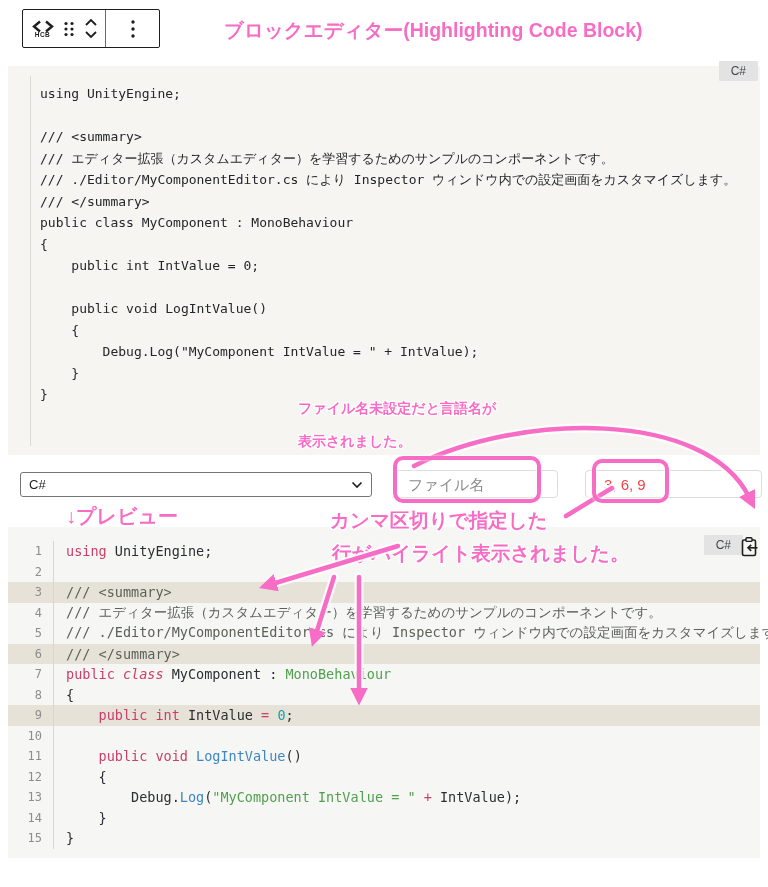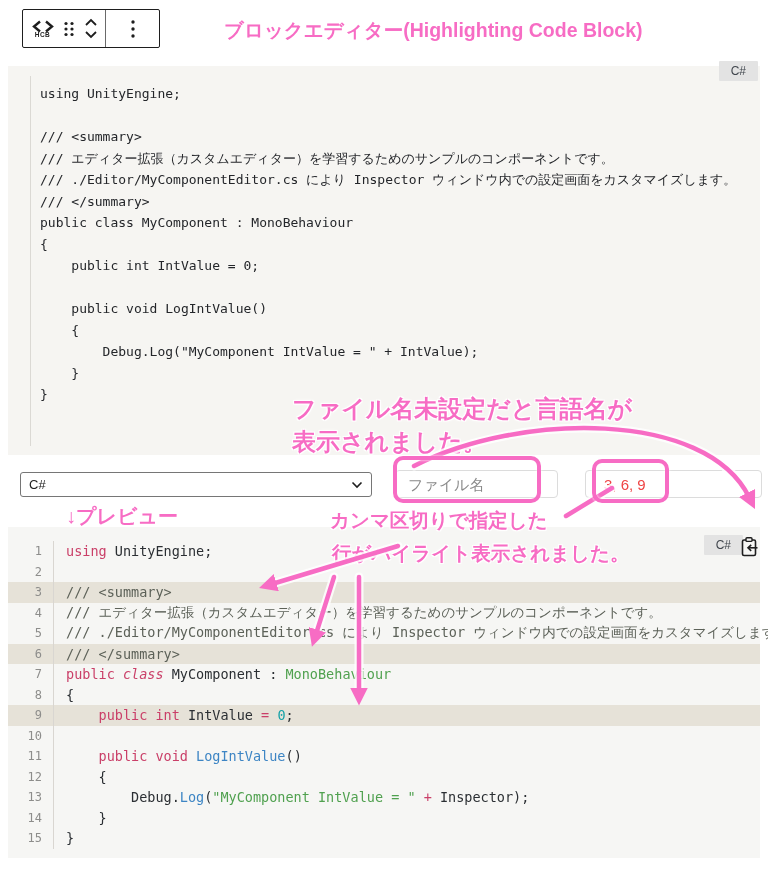--- a/index.html
+++ b/index.html
@@ -14,21 +14,21 @@
            border-right:1.5px solid #6a6a6a;}
   .tb-right{flex:1;display:flex;align-items:center;justify-content:center;}
   .tb-btn{display:flex;flex-direction:column;align-items:center;justify-content:center;cursor:pointer;}
   .hcb-label{font-size:6.5px;font-weight:bold;letter-spacing:.5px;line-height:6px;margin-top:-1px;}
   .tb-ico{display:block;}
 
   
   .pink-text{color:var(--c-pink,#f76cc4);font-weight:bold;white-space:nowrap;
       text-shadow:-1px -1px 0 #fff,1px -1px 0 #fff,-1px 1px 0 #fff,1px 1px 0 #fff,0 0 4px #fff;}
   .page-title{left:176px;top:17px;font-size:19.5px;margin-left:48px;}
-  .note1{left:292px;top:392px;font-size:24px;line-height:33px;}
+  .note1{left:298px;top:392px;font-size:14px;line-height:33px;}
   .pv-label{left:66px;top:503px;font-size:20px;}
   .note2a{left:330px;top:507px;font-size:19.5px;}
   .note2b{left:332px;top:540px;font-size:19.5px;}
   .pink-box{border:4px solid var(--c-pink,#f76cc4);border-radius:10px;box-sizing:border-box;
             box-shadow:0 0 3px #fff, inset 0 0 3px #fff;pointer-events:none;}
   .box1{left:393px;top:456px;width:148px;height:47px;}
   .box2{left:592px;top:459px;width:77px;height:44px;}
   .overlay-svg{left:0;top:0;pointer-events:none;}
   .pink-stroke{stroke:var(--c-pink,#f76cc4);}
   .pink-fill{fill:var(--c-pink,#f76cc4);}
@@ -153,21 +153,21 @@
       <div class="pv-row hl"><span class="pv-num">3</span><span class="pv-code"><span class="t-c">/// &lt;summary&gt;</span></span></div>
       <div class="pv-row"><span class="pv-num">4</span><span class="pv-code"><span class="t-c">/// エディター拡張（カスタムエディター）を学習するためのサンプルのコンポーネントです。</span></span></div>
       <div class="pv-row"><span class="pv-num">5</span><span class="pv-code"><span class="t-c">/// ./Editor/MyComponentEditor.cs により Inspector ウィンドウ内での設定画面をカスタマイズします。</span></span></div>
       <div class="pv-row hl"><span class="pv-num">6</span><span class="pv-code"><span class="t-c">/// &lt;/summary&gt;</span></span></div>
       <div class="pv-row"><span class="pv-num">7</span><span class="pv-code"><span class="t-k">public</span><span class="t-p"> </span><span class="t-ki">class</span><span class="t-p"> MyComponent : </span><span class="t-g">MonoBehaviour</span></span></div>
       <div class="pv-row"><span class="pv-num">8</span><span class="pv-code"><span class="t-p">{</span></span></div>
       <div class="pv-row hl"><span class="pv-num">9</span><span class="pv-code"><span class="t-p">    </span><span class="t-k">public</span><span class="t-p"> </span><span class="t-k">int</span><span class="t-p"> IntValue </span><span class="t-k">=</span><span class="t-p"> </span><span class="t-n">0</span><span class="t-p">;</span></span></div>
       <div class="pv-row"><span class="pv-num">10</span><span class="pv-code"></span></div>
       <div class="pv-row"><span class="pv-num">11</span><span class="pv-code"><span class="t-p">    </span><span class="t-k">public</span><span class="t-p"> </span><span class="t-k">void</span><span class="t-p"> </span><span class="t-f">LogIntValue</span><span class="t-p">()</span></span></div>
       <div class="pv-row"><span class="pv-num">12</span><span class="pv-code"><span class="t-p">    {</span></span></div>
-      <div class="pv-row"><span class="pv-num">13</span><span class="pv-code"><span class="t-p">        Debug.</span><span class="t-f">Log</span><span class="t-p">(</span><span class="t-s">"MyComponent IntValue = "</span><span class="t-p"> </span><span class="t-k">+</span><span class="t-p"> Inspector);</span></span></div>
+      <div class="pv-row"><span class="pv-num">13</span><span class="pv-code"><span class="t-p">        Debug.</span><span class="t-f">Log</span><span class="t-p">(</span><span class="t-s">"MyComponent IntValue = "</span><span class="t-p"> </span><span class="t-k">+</span><span class="t-p"> IntValue);</span></span></div>
       <div class="pv-row"><span class="pv-num">14</span><span class="pv-code"><span class="t-p">    }</span></span></div>
       <div class="pv-row"><span class="pv-num">15</span><span class="pv-code"><span class="t-p">}</span></span></div>
     </div>
   <div class="abs lang-badge preview-badge">C#</div>
   <button class="abs copy-btn">
     <svg width="22" height="22" viewBox="0 0 22 22">
       <rect x="4.5" y="4" width="13" height="15.5" rx="1.5" fill="none" stroke="#1e1e1e" stroke-width="1.6"></rect>
       <rect x="8" y="1.8" width="6" height="3.6" rx="1" fill="#f6f6f4" stroke="#1e1e1e" stroke-width="1.4"></rect>
       <line x1="19.5" y1="11.8" x2="11" y2="11.8" stroke="#1e1e1e" stroke-width="1.6"></line>
       <polyline points="13.2,8.8 10,11.8 13.2,14.8" fill="none" stroke="#1e1e1e" stroke-width="1.6"></polyline>

